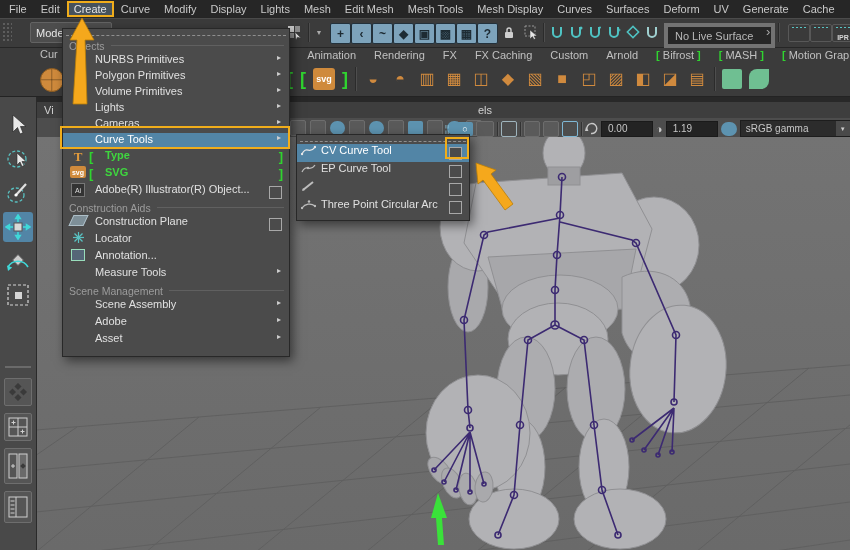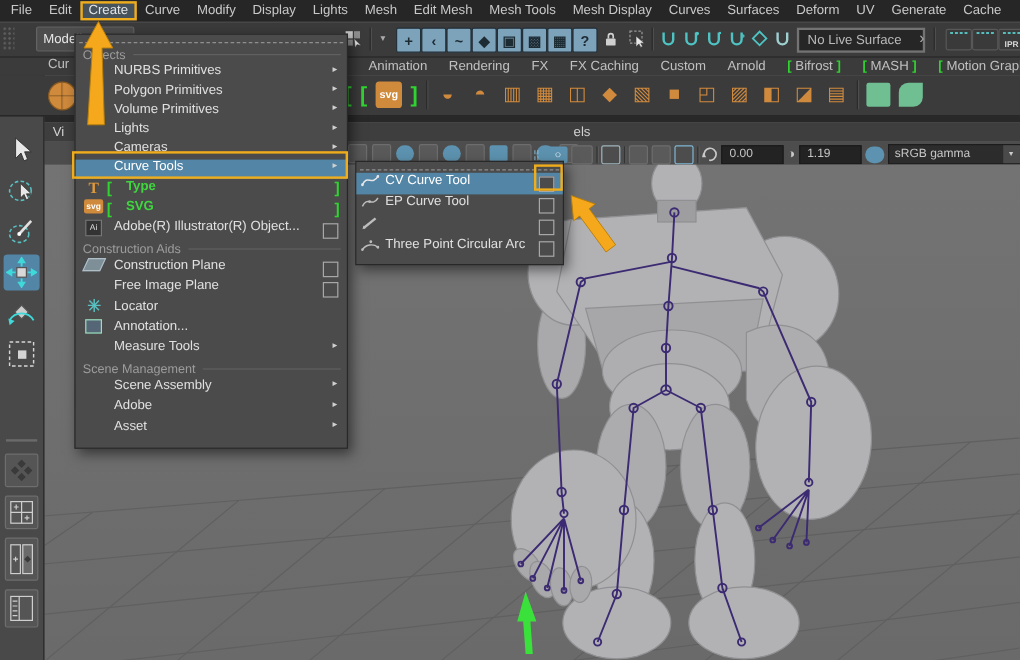--- a/index.html
+++ b/index.html
@@ -21,21 +21,21 @@
   .drag-dots{position:absolute;left:2px;top:3px;width:10px;height:20px;
     background-image:radial-gradient(#5d5d5d 1px,transparent 1.2px);background-size:4px 4px}
   .menuset{position:absolute;left:30px;top:3px;width:70px;height:19px;background:#4d4d4d;
     border:1px solid #636363;border-radius:2px;color:#e8e8e8;display:flex;align-items:center;
     padding:0 5px;justify-content:space-between}
   .menuset .dd{font-size:7px;color:#bbb}
   .sb-sep{position:absolute;top:4px;width:1px;height:19px;background:#2b2b2b;box-shadow:1px 0 0 #4e4e4e}
   .maskbtn{position:absolute;top:4px;width:19px;height:19px;background:#7da3bb;border:1px solid #23313b;
     border-radius:2px;color:#1d2b33;font-weight:bold;font-size:12px;display:flex;align-items:center;justify-content:center}
   .ghostbtn{position:absolute;top:4px;width:18px;height:19px;display:flex;align-items:center;justify-content:center}
-  .nls{position:absolute;left:664px;top:4px;width:96px;height:17px;background:#262626;border:2px solid #737373;
+  .nls{position:absolute;left:664px;top:4px;width:96px;height:17px;background:#262626;border:4px solid #737373;
     color:#b9b9b9;display:flex;align-items:center;padding-left:7px}
   .chev{position:absolute;left:766px;top:5px;color:#a9a9a9;font-size:13px}
   .renderbtn{position:absolute;top:5px;width:20px;height:16px;background:#3a3a3a;border:1px solid #585858;border-radius:2px;
     display:flex;align-items:flex-end;justify-content:center;color:#d8d8d8;font-size:7px;font-weight:bold}
   .renderbtn::before{content:"";position:absolute;top:1px;left:2px;right:2px;height:3px;
     background-image:radial-gradient(#58c5c5 1px,transparent 1.2px);background-size:4px 3px}
 
   
   #shelf-tabs{position:absolute;left:0;top:46px;width:850px;height:17px;background:#3b3b3b;z-index:3}
   .tabs-wrap{position:absolute;left:283px;top:0;display:flex;gap:18px;align-items:center;height:17px;color:#c0c0c0;white-space:nowrap}
@@ -610,24 +610,20 @@
       <span>Construction Aids</span>
     </div>
   <div class="row r2">
     <span class="ico">
         <span class="chipPlane"></span>
       </span>
     <span class="lbl">Construction Plane</span>
     <span class="opt"></span>
   </div>
   <div class="row r2">
-    <span class="lbl">Free Image Plane</span>
-    <span class="opt"></span>
-  </div>
-  <div class="row r2">
     <span class="ico">
       <svg width="11" height="11">
           <g stroke="#59c1c1" stroke-width="1.2">
             <line x1="5.5" y1="0" x2="5.5" y2="11"></line>
             <line x1="0" y1="5.5" x2="11" y2="5.5"></line>
             <line x1="1.5" y1="1.5" x2="9.5" y2="9.5"></line>
             <line x1="9.5" y1="1.5" x2="1.5" y2="9.5"></line>
           </g>
         </svg>
     </span>

